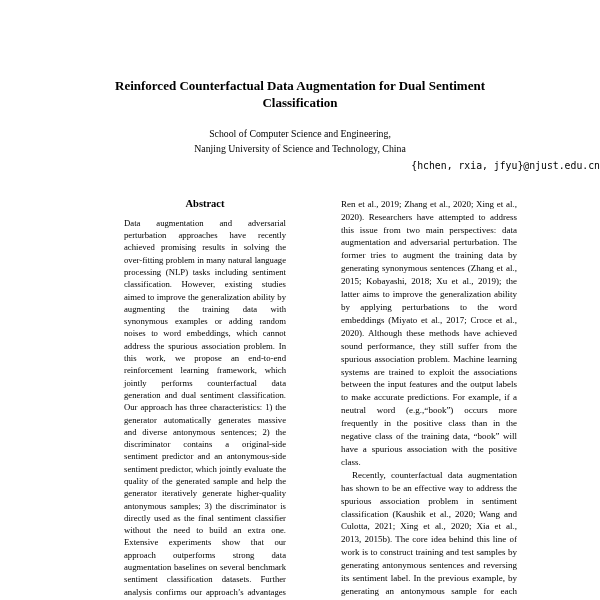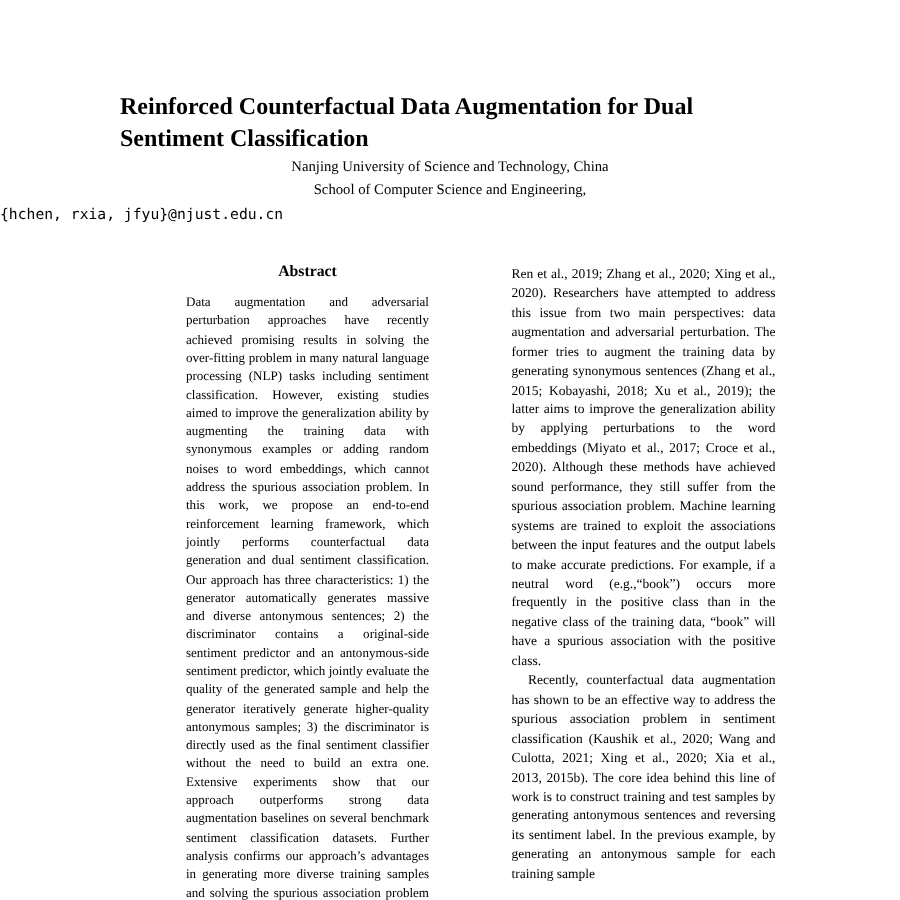--- a/index.html
+++ b/index.html
@@ -10,41 +10,42 @@
     color: #000;
     overflow: hidden;
   }
   .page {
     width: 600px; height: 600px;
     padding-top: 62px;
     overflow: hidden;
     background: #fff;
   }
   .title {
-    font-size: 16px;
+    font-size: 13px;
     font-weight: bold;
+    text-align: center;
     line-height: 1.3;
     max-width: 440px;
-    margin: 0 auto;
+    margin: 16px auto;
   }
   .authors {
     text-align: center;
     font-weight: bold;
     font-size: 10.5px;
     margin-top: 15px;
   }
   .authors sup { font-size: 7px; }
   .affiliation {
     text-align: center;
     font-size: 9.8px;
     margin-top: 2.5px;
     line-height: 1.3;
   }
   .email {
-    text-align: left;
+    text-align: right;
     font-family: "DejaVu Sans Mono", monospace;
     font-size: 9.8px;
     margin-top: 4px;
   }
   .columns {
     display: flex;
     width: 434px;
     margin: 27px auto 0 auto;
     gap: 14px;
   }
@@ -70,23 +71,23 @@
   .rich i, .rich .it { }
 </style>
 </head>
 <body>
 
 <div class="page">
 
   <h1 class="title">Reinforced Counterfactual Data Augmentation for Dual Sentiment Classification</h1>
 
 
+  <div class="affiliation">School of Computer Science and Engineering,</div>
+
   <div class="affiliation">Nanjing University of Science and Technology, China</div>
-
-  <div class="affiliation">School of Computer Science and Engineering,</div>
 
   <div class="email">{hchen, rxia, jfyu}@njust.edu.cn</div>
 
   <div class="columns">
 
     <div class="col">
       <div class="abstract-heading">Abstract</div>
       <p class="abstract-body rich"><span>Data augmentation and adversarial perturbation approaches have recently achieved promising results in solving the over-fitting problem in many natural language processing (NLP) tasks including sentiment classification. However, existing studies aimed to improve the generalization ability by augmenting the training data with synonymous examples or adding random noises to word embeddings, which cannot address the </span><span class="it">spurious association</span><span> problem. In this work, we propose an end-to-end reinforcement learning framework, which jointly performs counterfactual data generation and dual sentiment classification. Our approach has three characteristics: 1) the generator automatically generates massive and diverse antonymous sentences; 2) the discriminator contains a original-side sentiment predictor and an antonymous-side sentiment predictor, which jointly evaluate the quality of the generated sample and help the generator iteratively generate higher-quality antonymous samples; 3) the discriminator is directly used as the final sentiment classifier without the need to build an extra one. Extensive experiments show that our approach outperforms strong data augmentation baselines on several benchmark sentiment classification datasets. Further analysis confirms our approach’s advantages in generating more diverse training samples and solving the </span><span class="it">spurious association</span><span> problem in sentiment</span></p>
     </div>
 

